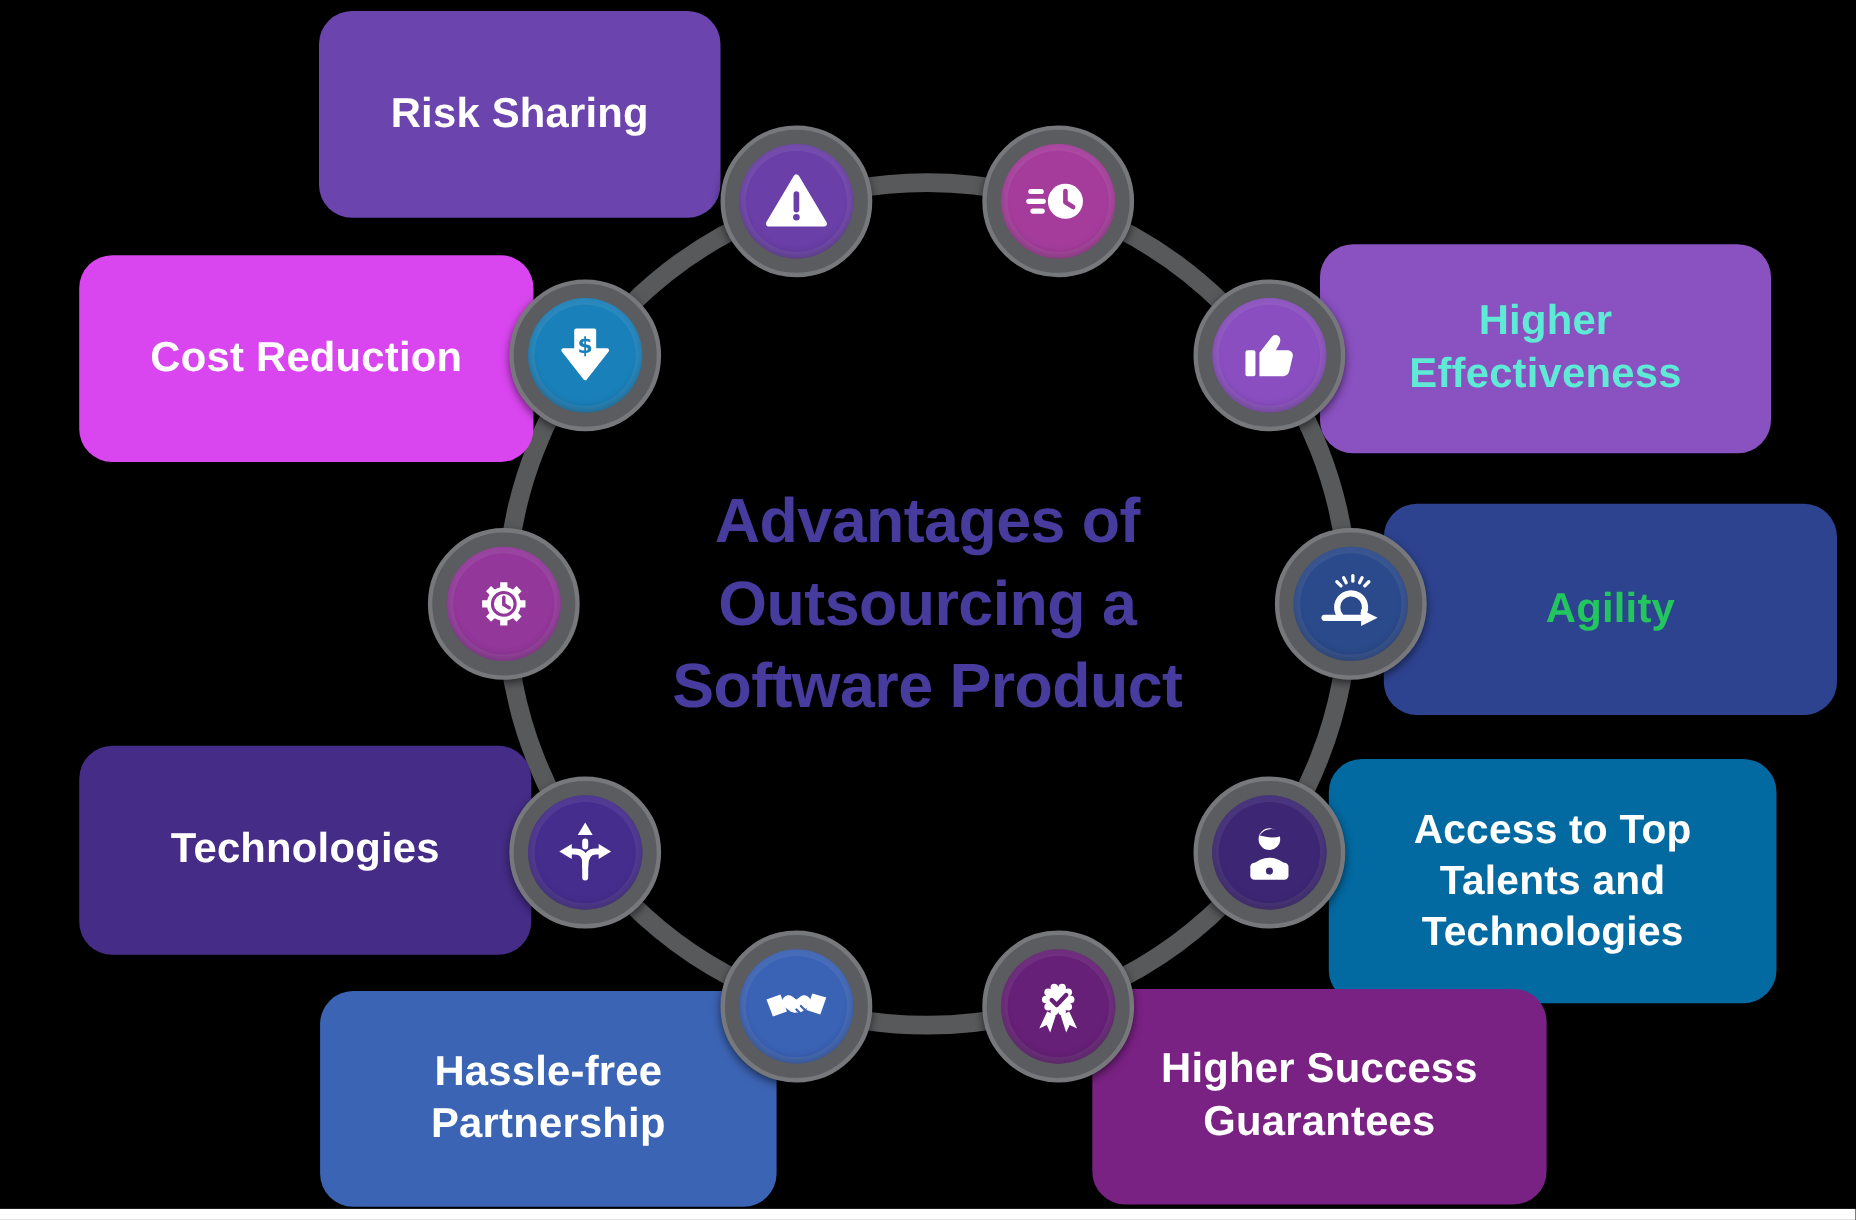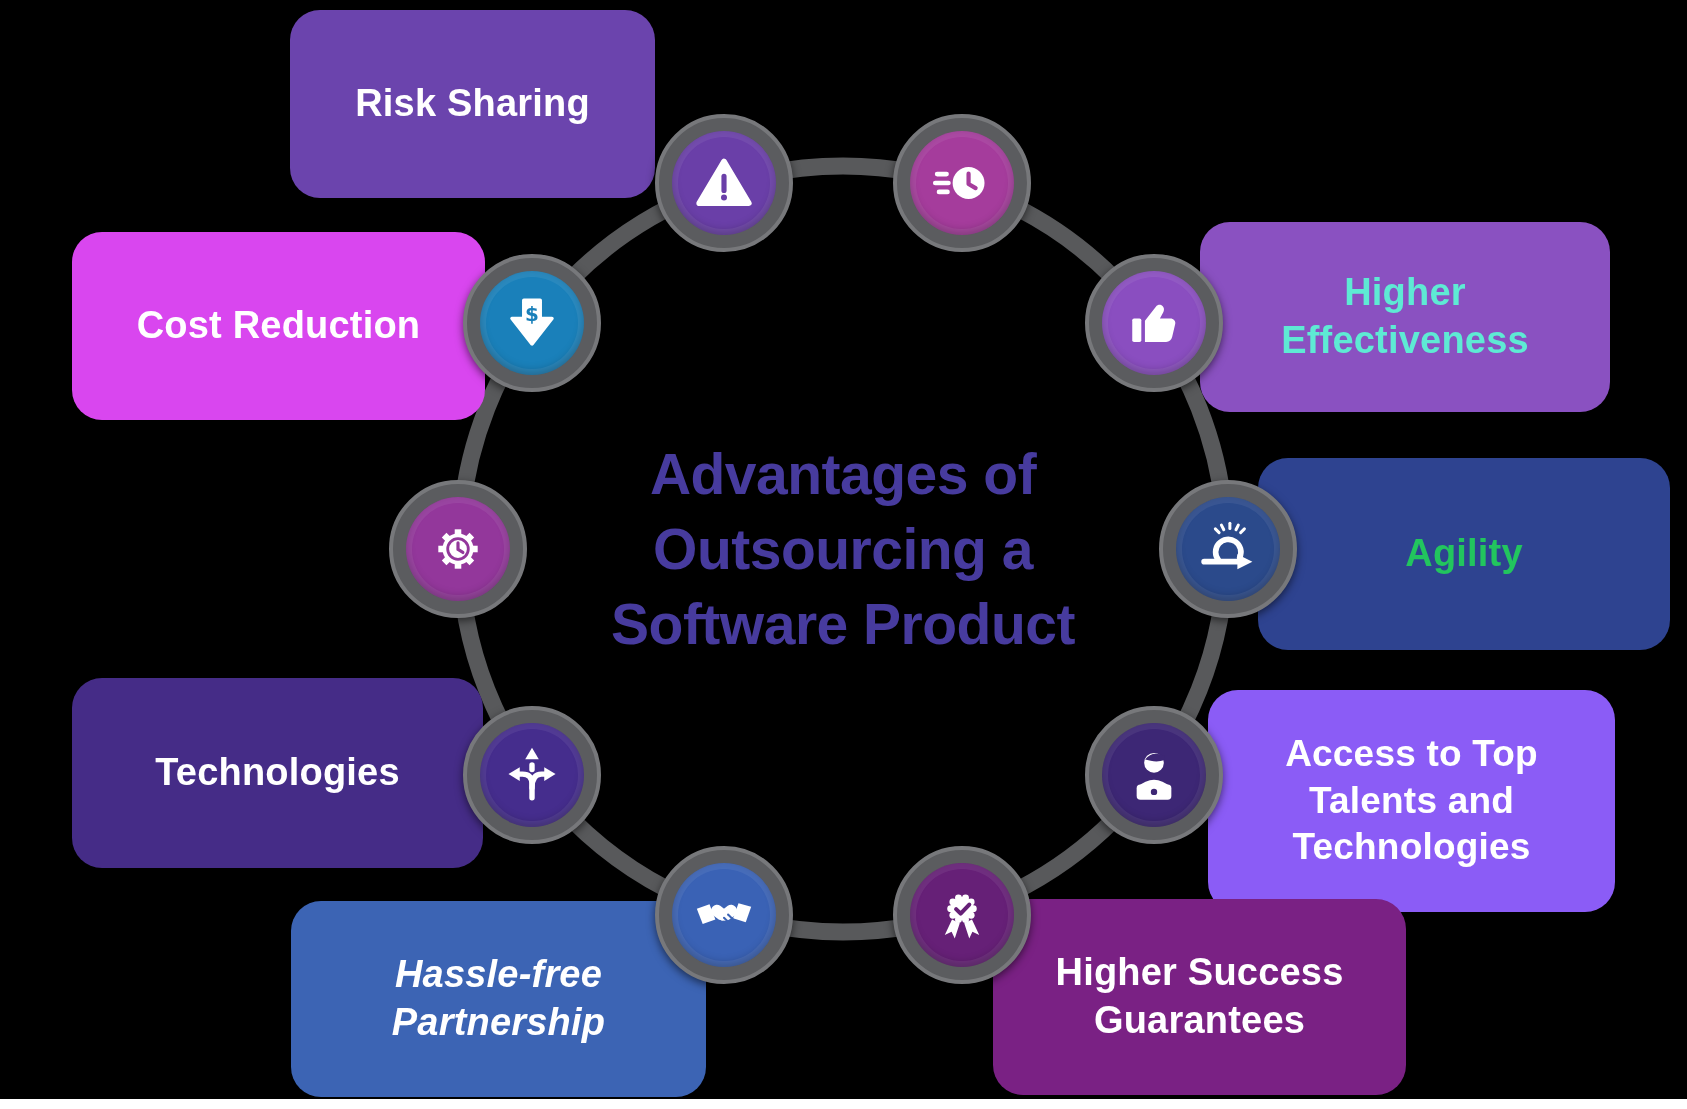--- a/index.html
+++ b/index.html
@@ -61,24 +61,24 @@
   </div>
   <div class="card c3" style="background: rgb(138, 81, 193);">
     <div class="card-label" style="color: #5eead4;">Higher<br>Effectiveness</div>
   </div>
   <div class="card c5" style="background: rgb(46, 67, 144);">
     <div class="card-label" style="color: #22c55e;">Agility</div>
   </div>
   <div class="card c6" style="background: rgb(69, 44, 135);">
     <div class="card-label" style="color: rgb(255, 255, 255);">Technologies</div>
   </div>
-  <div class="card c7" style="background: #8b5cf6;">
+  <div class="card c7" style="background: #0369a1;">
     <div class="card-label" style="color: rgb(255, 255, 255);">Access to Top<br>Talents and<br>Technologies</div>
   </div>
-  <div class="card c8" style="background: rgb(60, 100, 180); font-style: italic;">
+  <div class="card c8" style="background: rgb(60, 100, 180);">
     <div class="card-label" style="color: rgb(255, 255, 255);">Hassle-free<br>Partnership</div>
   </div>
   <div class="card c9" style="background: rgb(122, 33, 132);">
     <div class="card-label" style="color: rgb(255, 255, 255);">Higher Success<br>Guarantees</div>
   </div>
 
   <div class="node n0" style="background: rgb(91, 92, 95); border-color: rgb(119, 120, 123);">
     <div class="node-inner" style="background: rgb(106, 63, 168);">
         <span class="icon">
           <svg viewBox="0 0 64 64" width="60" height="60">

